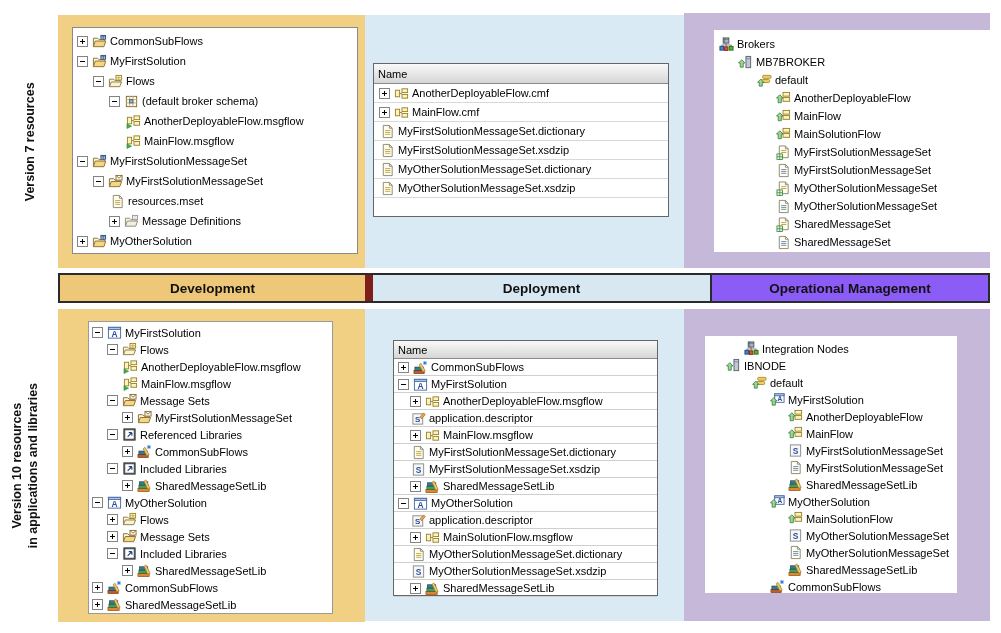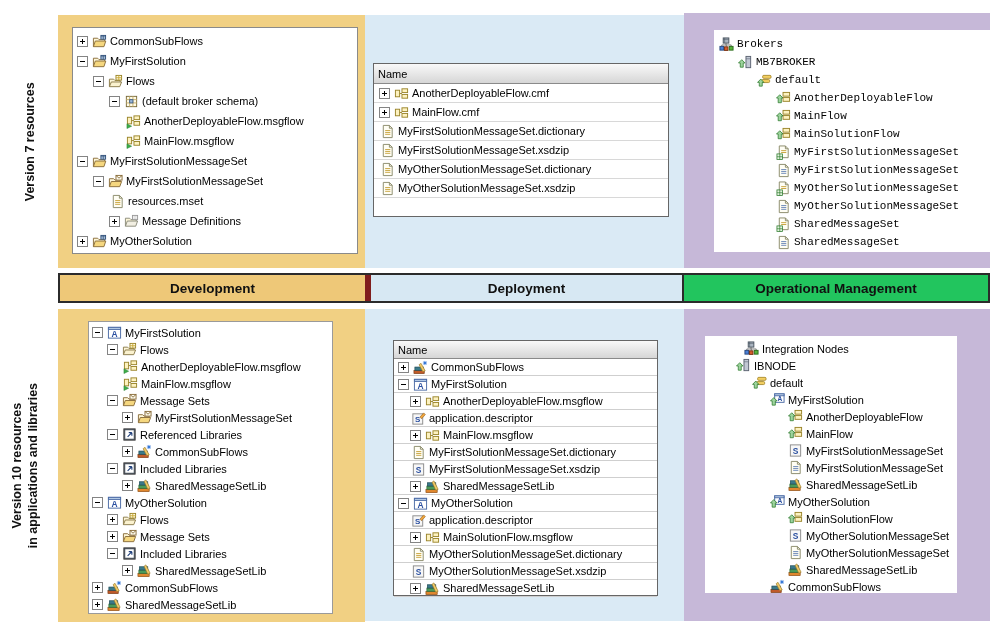--- a/index.html
+++ b/index.html
@@ -11,32 +11,32 @@
   #col-ops-top{left:684px;top:13px;width:306px;height:255px;}
   #col-dev-bot{left:58px;top:309px;width:307px;height:313px;}
   #col-dep-bot{left:365px;top:309px;width:319px;height:312px;}
   #col-ops-bot{left:684px;top:309px;width:306px;height:312px;}
 
   #header-strip{position:absolute;left:58px;top:273px;width:932px;height:30px;
     border:2px solid #2b2b2b;box-sizing:border-box;display:flex;}
   .hcell{flex:none;display:flex;align-items:center;justify-content:center;
     font-size:13.5px;font-weight:bold;color:#111;}
   #hcell-dev{width:305px;}
-  #hcell-dep{width:317px;border-left:6px solid #7f1d1d;box-sizing:border-box;}
+  #hcell-dep{width:345px;border-left:8px solid #7f1d1d;box-sizing:border-box;}
   #hcell-ops{flex:1;border-left:2px solid #2b2b2b;box-sizing:border-box;}
 
   .vlabel{position:absolute;display:flex;align-items:center;justify-content:center;}
   #vlabel-v7{left:8px;top:15px;width:44px;height:253px;}
   #vlabel-v10{left:0px;top:309px;width:52px;height:313px;}
   .vlabel .rot{transform:rotate(-90deg);white-space:nowrap;font-weight:bold;
     font-size:12.5px;color:#111;text-align:center;line-height:1.25;}
 
   .panel{position:absolute;background:#fff;}
   #panel-v7-dev{left:72px;top:27px;width:286px;height:227px;border:1px solid #8a8a8a;padding-top:3px;box-sizing:border-box;}
-  #panel-v7-ops{left:714px;top:30px;width:282px;height:222px;padding-top:5px;box-sizing:border-box;font-family:Liberation Mono, monospace;}
+  #panel-v7-ops{left:714px;top:30px;width:282px;height:222px;padding-top:5px;box-sizing:border-box;}
   #panel-v10-dev{left:88px;top:321px;width:245px;height:293px;border:1px solid #9a9a9a;padding-top:2px;box-sizing:border-box;}
   #panel-v10-ops{left:705px;top:336px;width:252px;height:257px;padding-top:4px;box-sizing:border-box;}
 
   .table-panel{position:absolute;background:#fff;border:1px solid #666;box-sizing:border-box;}
   #panel-v7-dep{left:373px;top:63px;width:296px;height:154px;}
   #panel-v10-dep{left:393px;top:340px;width:265px;height:256px;}
   .thead{background:linear-gradient(#f9f9f9,#d6d6d6);border-bottom:1px solid #8a8a8a;
     font-size:11px;color:#000;display:flex;align-items:center;padding-left:4px;}
   #panel-v7-dep .thead{height:19px;}
   #panel-v10-dep .thead{height:17px;}
@@ -71,21 +71,21 @@
 <div class="vlabel" id="vlabel-v7">
   <span class="rot">Version 7 resources</span>
 </div>
 <div class="vlabel" id="vlabel-v10">
   <span class="rot"><span>Version 10 resources</span><br><span>in applications and libraries</span></span>
 </div>
 
 <div id="header-strip">
   <div class="hcell" id="hcell-dev" style="background: rgb(238, 200, 120);">Development</div>
   <div class="hcell" id="hcell-dep" style="background: rgb(215, 232, 243);">Deployment</div>
-  <div class="hcell" id="hcell-ops" style="background: #22c55e;">Operational Management</div>
+  <div class="hcell" id="hcell-ops" style="background: #8b5cf6;">Operational Management</div>
 </div>
 
 <div class="panel" id="panel-v7-dev">
     <div class="trow" style="padding-left: 4px;">
       <span class="ebox plus"></span>
       <span class="ticon">
         <svg viewBox="0 0 16 16">
           <path d="M1.5 13.5 V4.5 H6 L7.5 6 H13.5 V8" fill="#fdf6d8" stroke="#8a6d3b"></path>
           <path d="M1.5 13.5 L3.5 7.5 H14.7 L12.7 13.5 Z" fill="#f5d77f" stroke="#8a6d3b"></path>
           <rect x="9.5" y="1.5" width="5" height="4" fill="#cfe2f7" stroke="#30507a"></rect>
@@ -806,21 +806,21 @@
           <rect x="4.5" y="1" width="6" height="5.5" fill="#aab4c0" stroke="#4a5560"></rect>
           <path d="M4.5 2.5 H10.5 M6 1 V6.5" stroke="#4a5560" stroke-width="0.6"></path>
           <path d="M7.5 6.5 V8.5 M3 8.5 H13 M3 8.5 V10 M7.7 8.5 V10.5 M13 8.5 V10" stroke="#555" fill="none" stroke-width="0.8"></path>
           <rect x="1" y="10" width="4" height="4" fill="#4a7fd6" stroke="#26477e"></rect>
           <rect x="5.8" y="10.5" width="3.8" height="3.8" fill="#d65a2a" stroke="#7a3212"></rect>
           <rect x="11" y="10" width="4" height="4" fill="#58b43a" stroke="#2c6a1e"></rect>
         </svg>
       </span>
       <span class="tlbl">Integration Nodes</span>
     </div>
-    <div class="trow" style="padding-left: 30px;">
+    <div class="trow" style="padding-left: 20px;">
       <span class="ticon">
         <svg viewBox="0 0 16 16">
           <rect x="8.5" y="1.5" width="5" height="12" fill="#c2c8d4" stroke="#5a6270"></rect>
           <path d="M8.5 4 H13.5" stroke="#5a6270" stroke-width="0.6"></path>
           <path d="M4 5 L7.5 8.5 H5.6 V13 H2.4 V8.5 H0.5 Z" fill="#9ed49e" stroke="#2c7a2c" stroke-width="0.8"></path>
         </svg>
       </span>
       <span class="tlbl">IBNODE</span>
     </div>
     <div class="trow" style="padding-left: 46px;">

